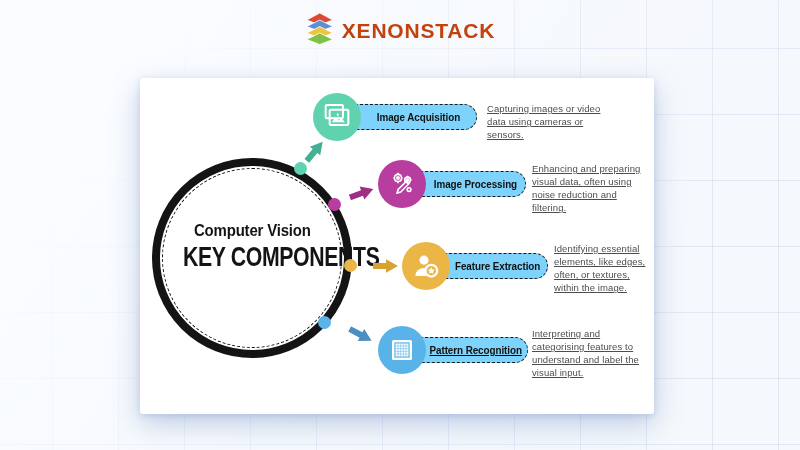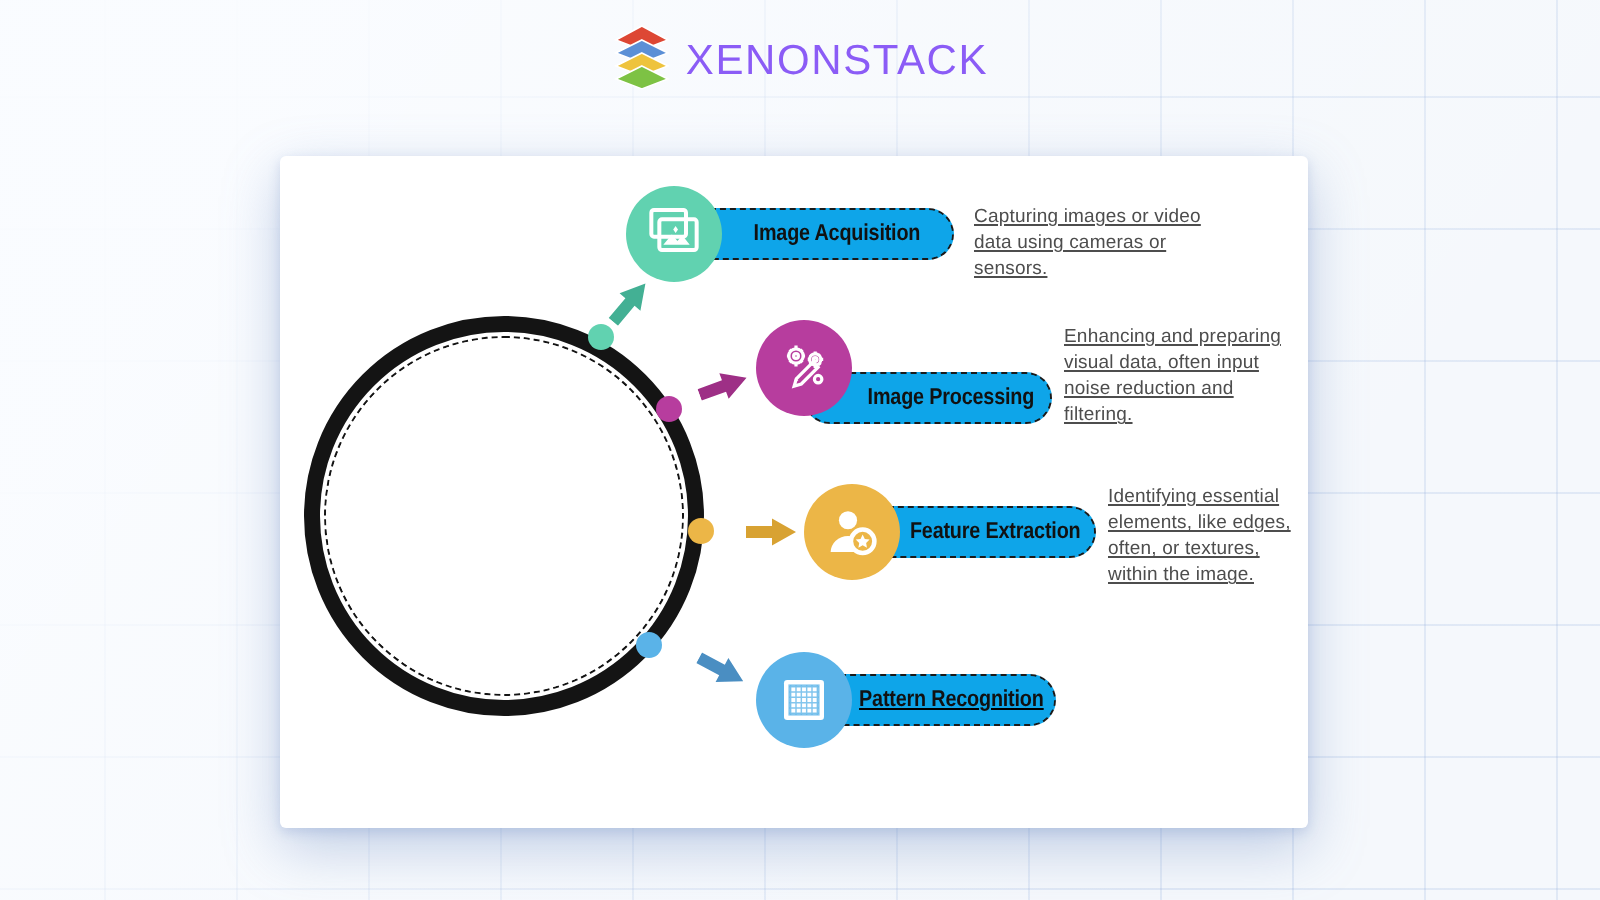--- a/index.html
+++ b/index.html
@@ -20,22 +20,22 @@
     background: linear-gradient(125deg, rgba(250,252,255,0.95) 15%, rgba(250,252,255,0.25) 55%, rgba(250,252,255,0) 80%);
     pointer-events: none;
   }
 
   
   .logo-wrap {
     position: absolute; top: 12px; left: 50%; transform: translateX(-50%);
     display: flex; align-items: center; gap: 7px; z-index: 5;
   }
   .logo-text {
-    font-size: 21px; font-weight: 400; letter-spacing: 0.8px;
-    color: #8b5cf6;
+    font-size: 21px; font-weight: 700; letter-spacing: 0.8px;
+    color: #c2410c;
   }
 
   
   .card {
     position: absolute; left: 140px; top: 78px; width: 514px; height: 336px;
     background: #ffffff; border-radius: 3px;
     box-shadow: 0 10px 28px rgba(110,140,195,0.40), 0 2px 6px rgba(110,140,195,0.25);
     z-index: 2;
   }
 
@@ -83,31 +83,31 @@
     display: flex; align-items: center; justify-content: center; z-index: 4;
   }
   .icon-circle svg { width: 32px; height: 32px; display: block; }
   .icon-circle.c0 { left: 173px; top: 15px; }
   .icon-circle.c1 { left: 238px; top: 82px; }
   .icon-circle.c2 { left: 262px; top: 164px; }
   .icon-circle.c3 { left: 238px; top: 248px; }
 
   
   .pill {
-    position: absolute; height: 26px; background: #0ea5e9;
+    position: absolute; height: 26px; background: #7dd3fc;
     border: 1.6px dashed #1a1a1a; border-radius: 13px;
     display: flex; align-items: center; justify-content: center;
     padding-left: 28px; padding-right: 6px; z-index: 3;
   }
   .pill span {
     font-size: 11.5px; font-weight: 800; color: #111; white-space: nowrap;
     display: inline-block; transform: scaleX(0.86); letter-spacing: -0.1px;
   }
   .pill.p0 { left: 197px; top: 26px;  width: 140px; }
-  .pill.p1 { left: 262px; top: 108px;  width: 124px; justify-content: center; }
+  .pill.p1 { left: 262px; top: 93px;  width: 124px; justify-content: center; }
   .pill.p2 { left: 286px; top: 175px; width: 122px; text-align: center; }
   .pill.p3 { left: 262px; top: 259px; width: 126px; text-decoration: underline; }
 
   
   .desc {
     position: absolute; font-size: 9.5px; color: #4d4d4d;
     line-height: 1.38; letter-spacing: 0.1px; z-index: 3; text-decoration: underline;
   }
   .desc.s0 { left: 347px; top: 24px;  width: 118px; }
   .desc.s1 { left: 392px; top: 84px;  width: 113px; }
@@ -126,20 +126,24 @@
       <path d="M15 21 L28 27.5 15 32.5 2 27.5 Z" fill="#7dc244" stroke="#fff" stroke-width="0.8"></path>
     </svg>
   </span>
   <span class="logo-text">XENONSTACK</span>
 </div>
 
 <div class="card">
 
   <div class="ring"></div>
   <div class="ring-dashed"></div>
+  <div class="circle-title">
+    <div><span class="t1">Computer Vision</span></div>
+    <div><span class="t2">KEY COMPONENTS</span></div>
+  </div>
 
   <div class="dot d0" style="background-color: rgb(97, 210, 176);"></div>
   <div class="dot d1" style="background-color: rgb(183, 61, 158);"></div>
   <div class="dot d2" style="background-color: rgb(236, 182, 71);"></div>
   <div class="dot d3" style="background-color: rgb(90, 179, 232);"></div>
 
   <div class="arrow a0" style="color: rgb(67, 176, 148);">
     <svg viewBox="0 0 26 16">
         <path d="M0 5 H13 V1.2 L25 8 L13 14.8 V11 H0 Z" fill="currentColor"></path>
       </svg>
@@ -182,21 +186,21 @@
         <circle cx="16.2" cy="8.8" r="0.7"></circle>
       <path d="M16.2 5.8 v1 M16.2 11 v1 M13.4 8.8 h1 M18.2 8.8 h1 M14.3 6.9 l0.7 0.7 M17.5 10.1 l0.7 0.7 M18.1 6.9 l-0.7 0.7 M14.9 10.1 l-0.7 0.7"></path>
       <path d="M15.4 9.8 l1.9 1.9 -6.3 6.3 -2.7 0.8 0.8 -2.7 z"></path>
       <path d="M8.3 17.2 l1.6 -0.5 -1.1 -1.1 z" fill="#fff" stroke="none"></path>
       <circle cx="17.3" cy="16.2" r="1.4"></circle>
     </svg>
   </div>
   <div class="pill p1">
     <span>Image Processing</span>
   </div>
-  <div class="desc s1">Enhancing and preparing visual data, often input noise reduction and filtering.</div>
+  <div class="desc s1">Enhancing and preparing visual data, often using noise reduction and filtering.</div>
 
   <div class="icon-circle c2" style="background-color: rgb(236, 182, 71); color: rgb(236, 182, 71);">
     <svg viewBox="0 0 24 24">
       <circle cx="10.5" cy="7.6" r="3.4" fill="#fff"></circle>
       <path d="M4 19.5 a6.5 6 0 0 1 13 0 z" fill="#fff"></path>
       <circle cx="16" cy="15.5" r="4.4" fill="currentColor" stroke="#fff" stroke-width="1.7"></circle>
       <path d="M16 12.9 L16.8 14.6 18.6 14.8 17.3 16.1 17.6 17.9 16 17 14.4 17.9 14.7 16.1 13.4 14.8 15.2 14.6 Z" fill="#fff"></path>
     </svg>
   </div>
   <div class="pill p2">
@@ -210,14 +214,15 @@
       <g stroke="currentColor" stroke-width="0.55" opacity="0.75">
         <path d="M7 6.5 V17.5 M9 6.5 V17.5 M11 6.5 V17.5 M13 6.5 V17.5 M15 6.5 V17.5 M17 6.5 V17.5"></path>
         <path d="M6.5 7 H17.5 M6.5 9 H17.5 M6.5 11 H17.5 M6.5 13 H17.5 M6.5 15 H17.5 M6.5 17 H17.5"></path>
       </g>
       <rect x="6.5" y="6.5" width="11" height="11" fill="none" stroke="currentColor" stroke-width="0.7" opacity="0.75"></rect>
     </svg>
   </div>
   <div class="pill p3">
     <span>Pattern Recognition</span>
   </div>
+  <div class="desc s3">Interpreting and categorising features to understand and label the visual input.</div>
 
 </div>
 
 </body></html>

